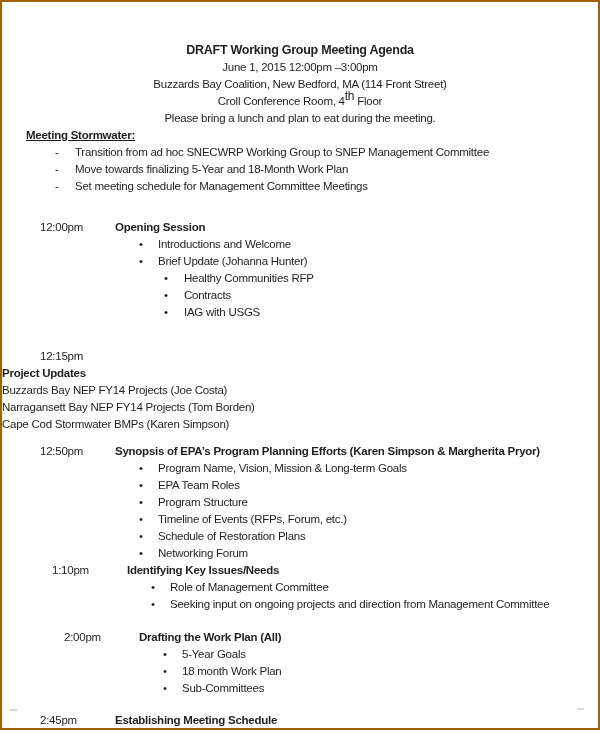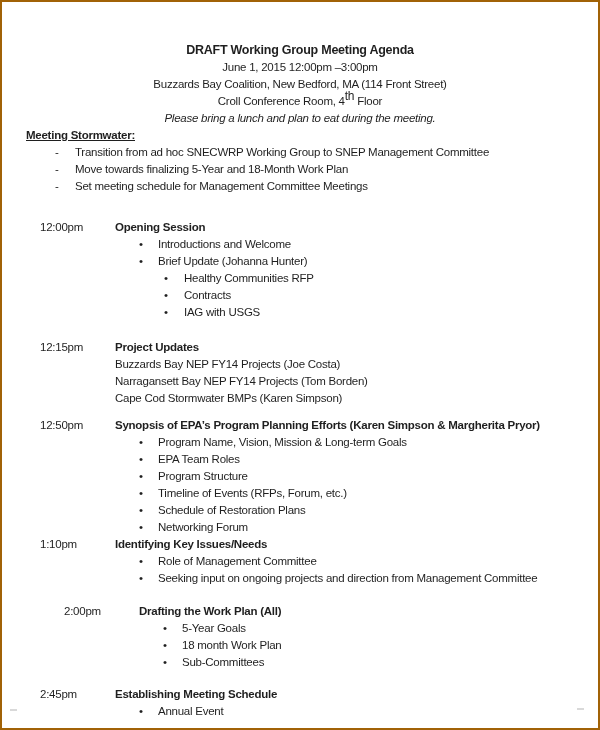--- a/index.html
+++ b/index.html
@@ -12,34 +12,34 @@
     border: 2px solid #a16207;
     font-family: "Liberation Sans", sans-serif;
     font-size: 11.5px;
     letter-spacing: -0.25px;
     line-height: 17px;
     color: #1f1f1f;
     overflow: hidden;
   }
   .header { text-align: center; padding-top: 40px; }
   .title { font-weight: bold; font-size: 12.5px; }
-  .note { font-style: italic; }
+  .note { }
   sup { font-size: 12px; line-height: 0; }
 
   .objectives { margin-left: 24px; }
   .obj-heading { font-weight: bold; text-decoration: underline; }
   .obj-row { display: flex; }
   .obj-dash { flex: none; margin-left: 29px; width: 20px; }
   .obj-text { flex: 1; }
 
   .agenda-section { display: flex; }
   #agenda-list .agenda-section:nth-child(1) { margin-top: 24px; }
-  #agenda-list .agenda-section:nth-child(2) { margin-top: 18px; }
+  #agenda-list .agenda-section:nth-child(2) { margin-top: 27px; flex-direction: column; }
   #agenda-list .agenda-section:nth-child(3) { margin-top: 10px; }
-  #agenda-list .agenda-section:nth-child(4) { margin-top: 0px; }
+  #agenda-list .agenda-section:nth-child(4) { margin-top: 0px; padding-left: 12px; }
   #agenda-list .agenda-section:nth-child(5) { margin-top: 16px; padding-left: 24px; }
   #agenda-list .agenda-section:nth-child(6) { margin-top: 15px; }
   .agenda-time { flex: none; margin-left: 38px; width: 75px; }
   .agenda-content { flex: 1; min-width: 0; }
   .agenda-title { font-weight: bold; }
   .item-row { display: flex; }
   .marker { flex: none; }
   .item-row.bullet1 .marker { margin-left: 24px; width: 19px; }
   .item-row.bullet2 .marker { margin-left: 49px; width: 20px; }
   .item-text { flex: 1; }

